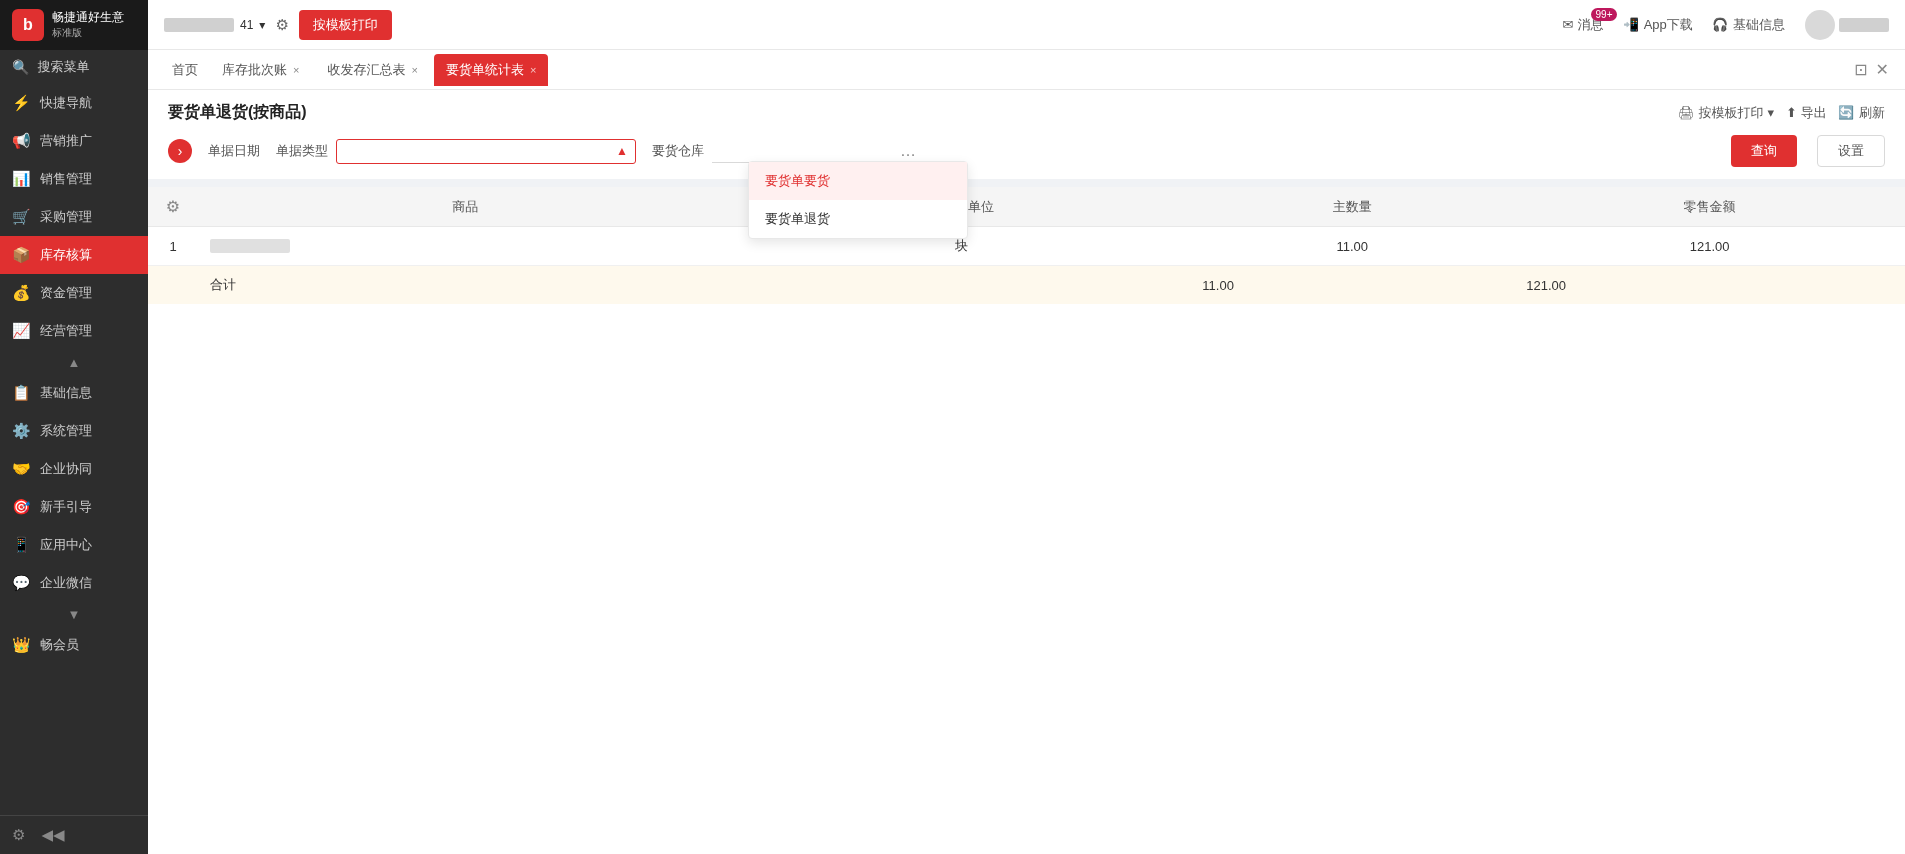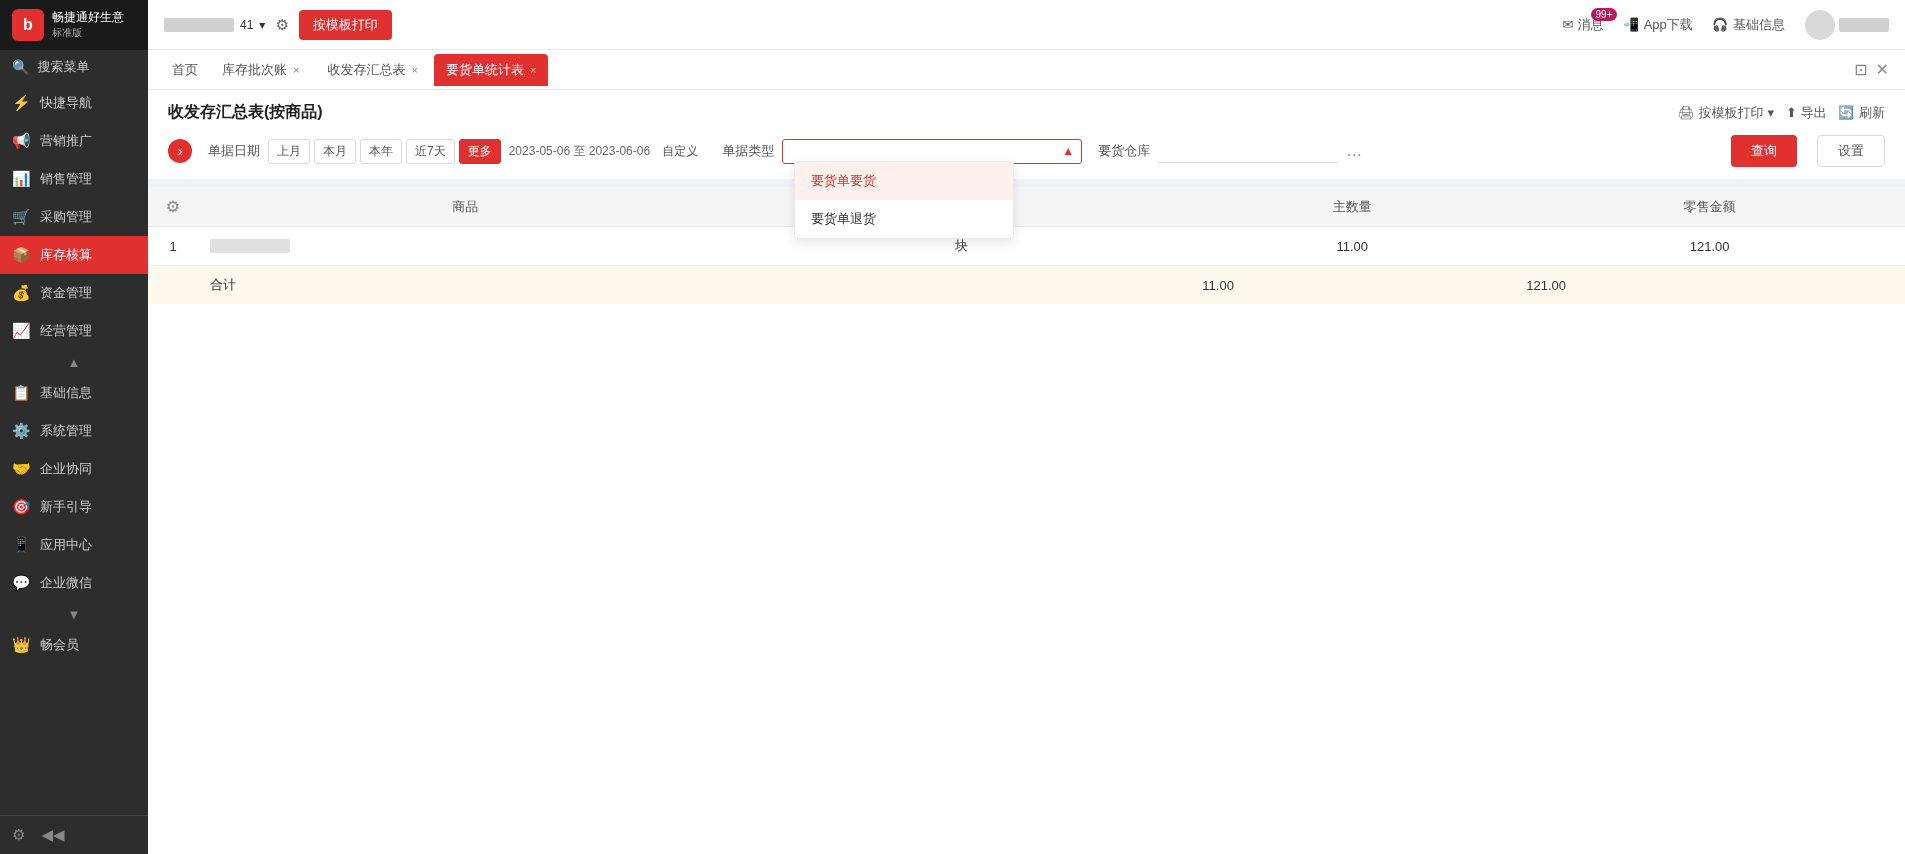--- a/index.html
+++ b/index.html
@@ -405,21 +405,21 @@
       border-radius: 4px;
       padding: 6px 20px;
       font-size: 13px;
       cursor: pointer;
     }
 
     
     .dropdown-overlay {
       position: absolute;
       top: 38px;
-      left: 646px;
+      left: 600px;
       background: #fff;
       border: 1px solid #e8e8e8;
       border-radius: 4px;
       box-shadow: 0 4px 12px rgba(0,0,0,0.1);
       z-index: 100;
       width: 220px;
     }
     .dropdown-item {
       padding: 10px 16px;
       font-size: 13px;
@@ -634,21 +634,21 @@
     </div>
     <div class="tab-window-btns">
       <span class="tab-window-btn">⊡</span>
       <span class="tab-window-btn">✕</span>
     </div>
   </div>
 
   <div class="content">
 
     <div class="page-header">
-      <h2 class="page-title">收发存汇总表(按商品)</h2>
+      <h2 class="page-title">要货单退货(按商品)</h2>
       <div class="page-header-actions">
         <div class="action-link">
           <span>🖨</span>
           <span>按模板打印</span>
           <span>▾</span>
         </div>
         <div class="action-link">
           <span>⬆</span>
           <span>导出</span>
         </div>
@@ -657,29 +657,20 @@
           <span>刷新</span>
         </div>
       </div>
     </div>
 
     <div class="filter-area">
       <div class="filter-expand-btn">›</div>
 
       <div class="filter-group">
         <span class="filter-label">单据日期</span>
-        <div class="filter-date-btns">
-          <button class="filter-date-btn">上月</button>
-          <button class="filter-date-btn">本月</button>
-          <button class="filter-date-btn">本年</button>
-          <button class="filter-date-btn">近7天</button>
-          <button class="filter-date-btn more">更多</button>
-          <span class="filter-date-range">2023-05-06 至 2023-06-06</span>
-          <button class="filter-custom-btn">自定义</button>
-        </div>
       </div>
 
       <div class="filter-select-group">
         <span class="filter-select-label">单据类型</span>
         <div class="filter-select-wrapper">
           <input class="filter-select-input" value="" style="">
           <span class="filter-select-arrow">▲</span>
         </div>
       </div>
 

